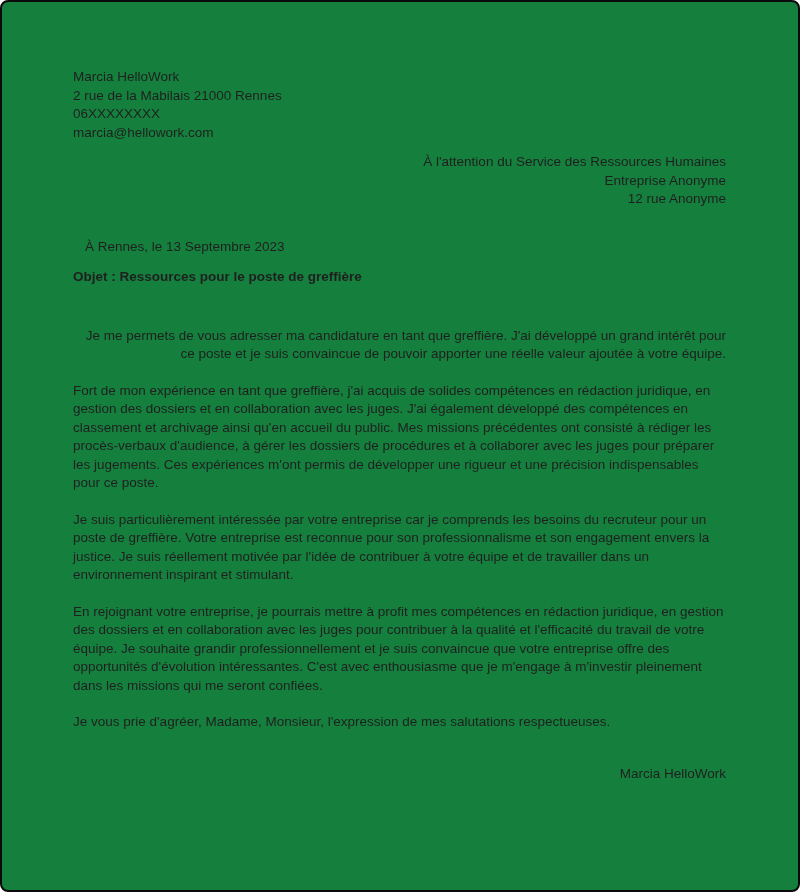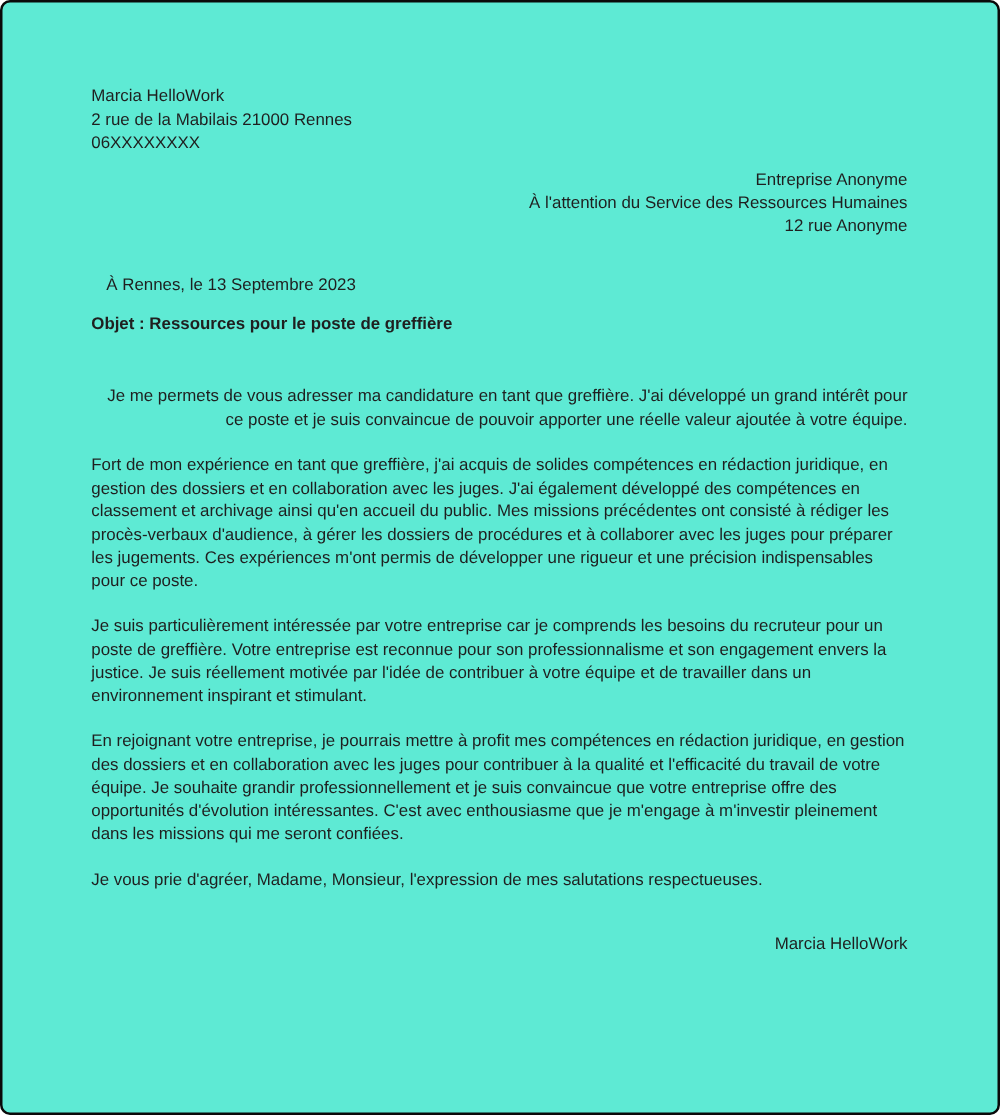--- a/index.html
+++ b/index.html
@@ -4,21 +4,21 @@
 <style>
   html, body {
     margin: 0;
     padding: 0;
     background: #ffffff;
   }
   .page {
     box-sizing: border-box;
     width: 800px;
     height: 892px;
-    background: #5eead4;
+    background: #15803d;
     border: 2px solid #0a0a0a;
     border-radius: 8px;
     font-family: "Liberation Sans", sans-serif;
     color: #1f1f1f;
     font-size: 13.5px;
     line-height: 18.5px;
     padding: 66px 72px 0 71px;
     overflow: hidden;
   }
   .sender div { white-space: nowrap; }
@@ -40,25 +40,26 @@
 </style>
 </head>
 <body>
 
 <div class="page">
 
   <div class="sender">
     <div>Marcia HelloWork</div>
     <div>2 rue de la Mabilais 21000 Rennes</div>
     <div>06XXXXXXXX</div>
+    <div>marcia@hellowork.com</div>
   </div>
 
   <div class="recipient">
+    <div>À l'attention du Service des Ressources Humaines</div>
     <div>Entreprise Anonyme</div>
-    <div>À l'attention du Service des Ressources Humaines</div>
     <div>12 rue Anonyme</div>
   </div>
 
   <div class="date-line">À Rennes, le 13 Septembre 2023</div>
 
   <div class="subject-line">Objet : Ressources pour le poste de greffière</div>
 
   <div class="letter-body">
     <p class="first">Je me permets de vous adresser ma candidature en tant que greffière. J'ai développé un grand intérêt pour ce poste et je suis convaincue de pouvoir apporter une réelle valeur ajoutée à votre équipe.</p>
     <p>Fort de mon expérience en tant que greffière, j'ai acquis de solides compétences en rédaction juridique, en gestion des dossiers et en collaboration avec les juges. J'ai également développé des compétences en classement et archivage ainsi qu'en accueil du public. Mes missions précédentes ont consisté à rédiger les procès-verbaux d'audience, à gérer les dossiers de procédures et à collaborer avec les juges pour préparer les jugements. Ces expériences m'ont permis de développer une rigueur et une précision indispensables pour ce poste.</p>

